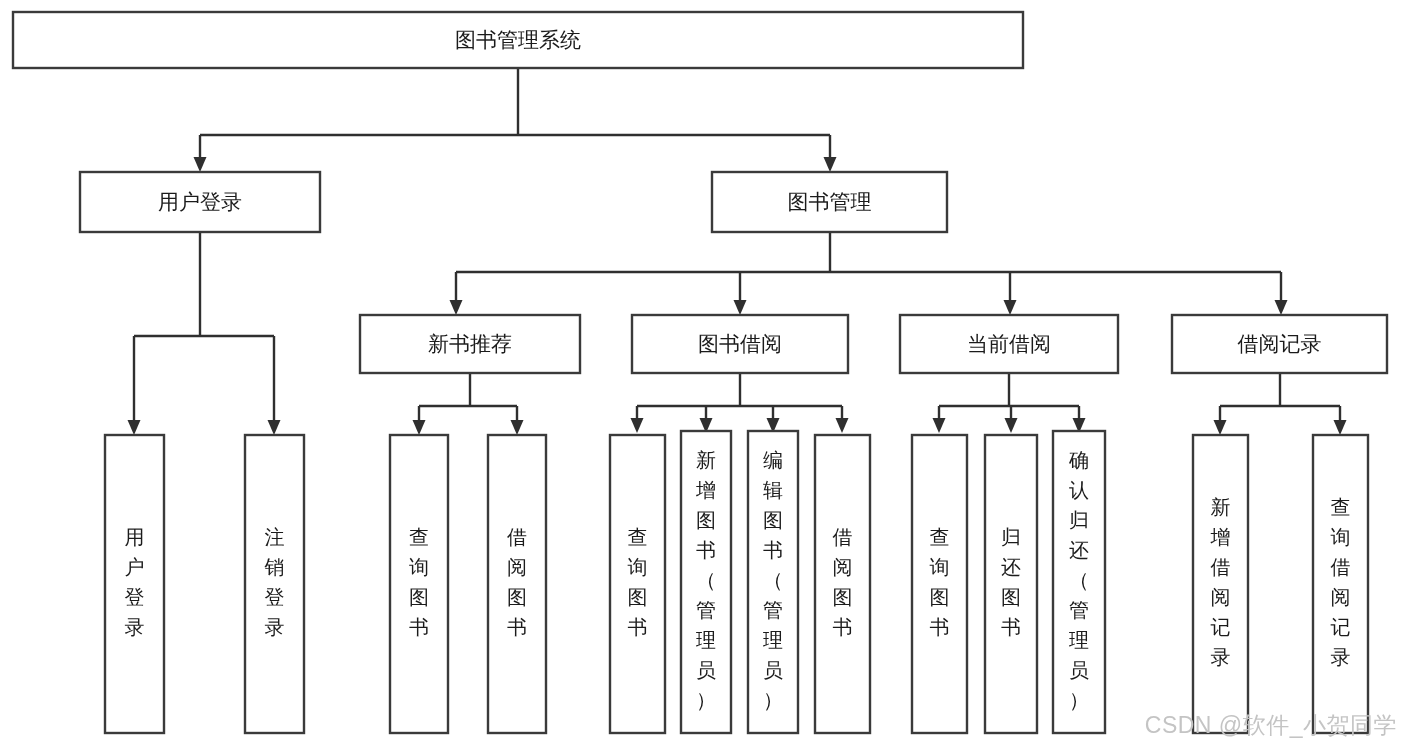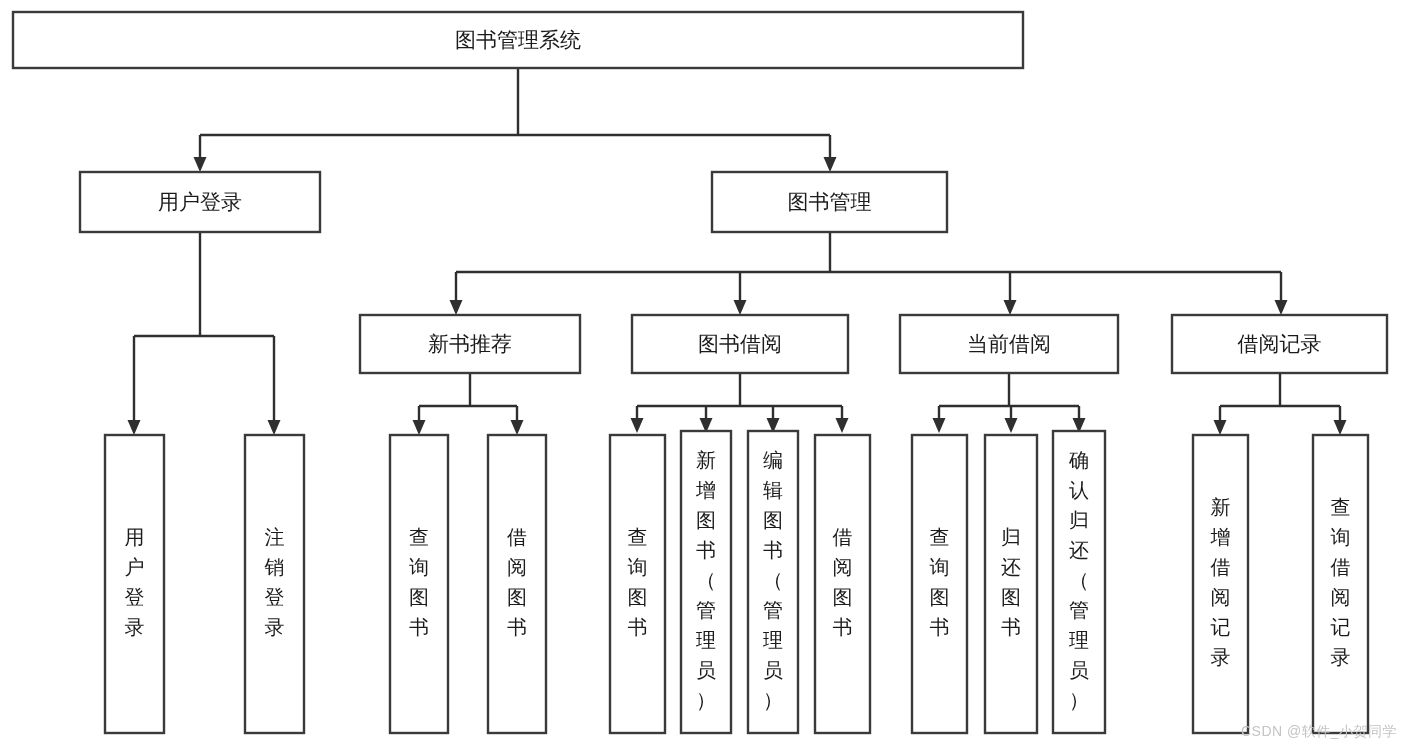--- a/index.html
+++ b/index.html
@@ -34,21 +34,21 @@
   }
   .arrow-head{
     fill:#2f2f2f;
     stroke:none;
   }
   .watermark{
     position:absolute;
     right:8px;
     bottom:6px;
     color:#c4c4c4;
-    font-size:14px;
+    font-size:23px;
     font-family:"Liberation Sans","DejaVu Sans",sans-serif;
     letter-spacing:0.5px;
     white-space:nowrap;
     pointer-events:none;
   }
 </style>
 </head>
 <body>
 
 <svg id="diagram" viewBox="0 0 1405 747">

